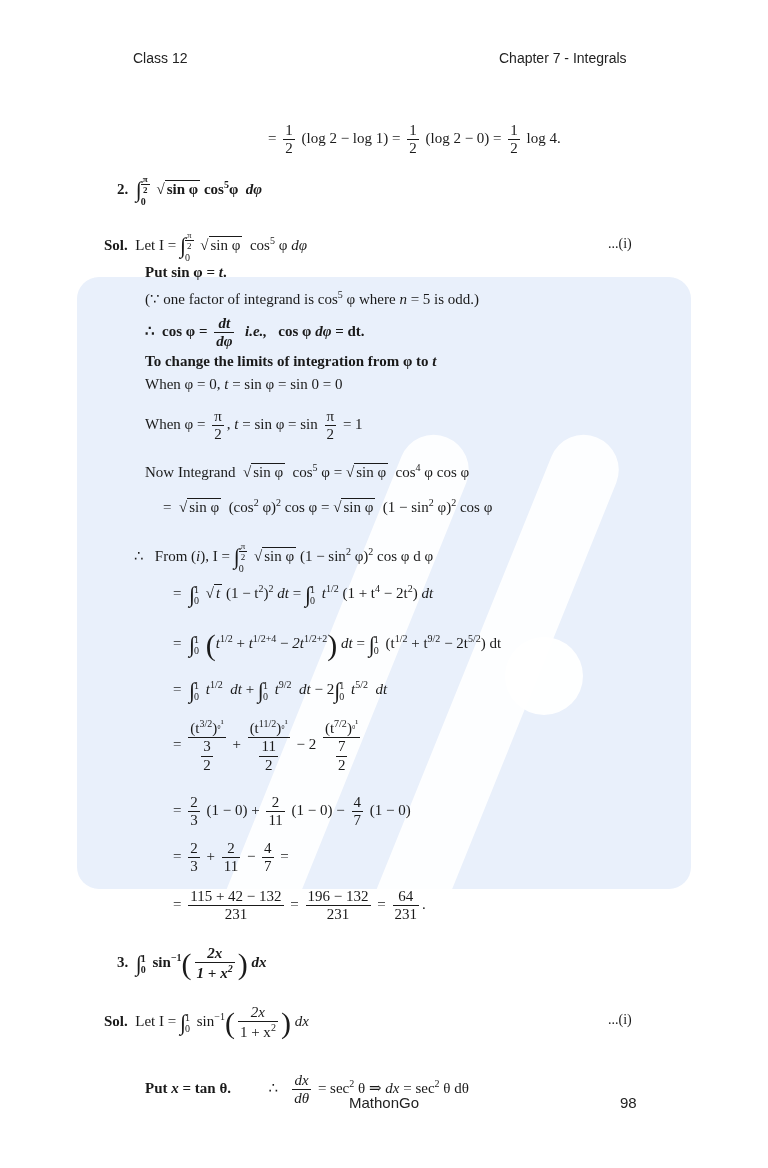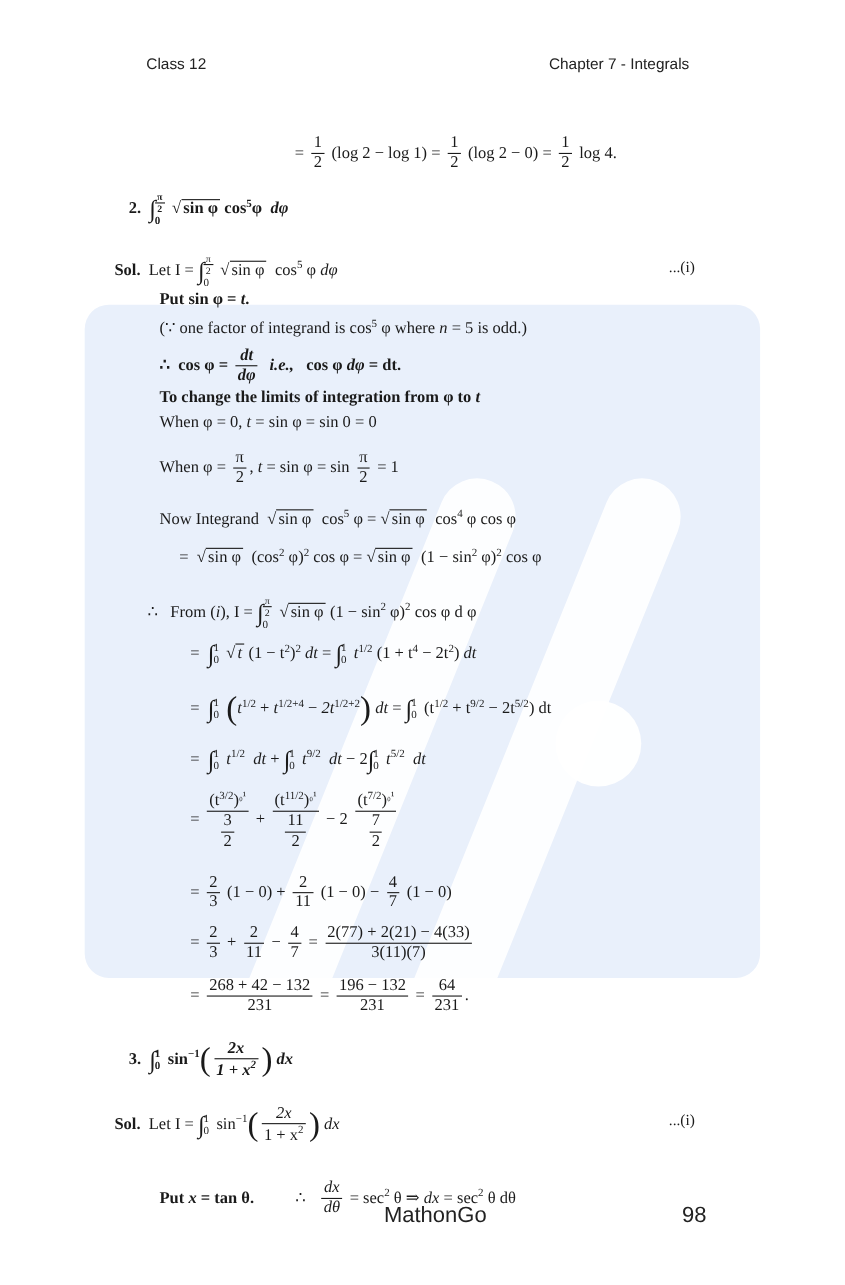--- a/index.html
+++ b/index.html
@@ -1,21 +1,21 @@
 <!DOCTYPE html>
 <html><head>
 <meta charset="utf-8">
 <style>
   html, body { margin:0; padding:0; }
   body {
     width:768px; height:1168px; background:#ffffff; position:relative; overflow:hidden;
     font-family:"Liberation Serif", "DejaVu Serif", serif; color:#1a1a1a; font-size:15px;
   }
   .hdr { position:absolute; top:50px; font-family:"Liberation Sans", sans-serif; font-size:14px; color:#222; }
-  .ftr { position:absolute; top:1094px; font-family:"Liberation Sans", sans-serif; font-size:20px; color:#222; }
+  .ftr { position:absolute; top:1094px; font-family:"Liberation Sans", sans-serif; font-size:15px; color:#222; }
   .wm { position:absolute; left:77px; top:277px; width:614px; height:612px; background:#e9f0fb; border-radius:22px; overflow:hidden; z-index:0; }
   .wm .stripe { position:absolute; background:#ffffff; border-radius:40px; width:70px; height:560px; transform:rotate(22deg); opacity:0.9; }
   .wm .dot { position:absolute; background:#ffffff; border-radius:50%; width:78px; height:78px; opacity:0.95; }
   .ln { position:absolute; white-space:nowrap; z-index:1; line-height:1; }
   .b { font-weight:bold; }
   .i { font-style:italic; }
   .frac { display:inline-block; vertical-align:middle; text-align:center; margin:0 3px; }
   .frac > span { display:block; line-height:1.15; padding:0 2px; }
   .frac > .num { border-bottom:1px solid #1a1a1a; }
   .sup { font-size:10px; vertical-align:super; }
@@ -170,26 +170,25 @@
   <span class="frac"><span class="num">2</span><span>3</span></span> <span>(1 − 0)</span> <span>+</span>
   <span class="frac"><span class="num">2</span><span>11</span></span> <span>(1 − 0)</span> <span>−</span>
   <span class="frac"><span class="num">4</span><span>7</span></span> <span>(1 − 0)</span>
 </div>
 
 <div class="ln" style="left:173px; top:840px;">
   <span>=</span>
   <span class="frac"><span class="num">2</span><span>3</span></span> <span>+</span>
   <span class="frac"><span class="num">2</span><span>11</span></span> <span>−</span>
   <span class="frac"><span class="num">4</span><span>7</span></span> <span>=</span>
-  <span class="frac"><span class="num">2(77) + 2(21) − 4(33)</span><span>3(11)(7)</span></span>
 </div>
 
 <div class="ln" style="left:173px; top:888px;">
   <span>=</span>
-  <span class="frac"><span class="num">268 + 42 − 132</span><span>231</span></span> <span>=</span>
+  <span class="frac"><span class="num">115 + 42 − 132</span><span>231</span></span> <span>=</span>
   <span class="frac"><span class="num">196 − 132</span><span>231</span></span> <span>=</span>
   <span class="frac"><span class="num">64</span><span>231</span></span><span>.</span>
 </div>
 
 <div class="ln b" style="left:117px; top:945px;">
   <span>3.</span>&nbsp;
   <span class="int">∫</span><span class="lim"><span>1</span><span>0</span></span>
   <span>sin</span><span class="sup">−1</span><span class="paren">(</span><span class="frac i"><span class="num">2x</span><span><span>1 + x</span><span class="sup">2</span></span></span><span class="paren">)</span>
   <span class="i">dx</span>
 </div>

